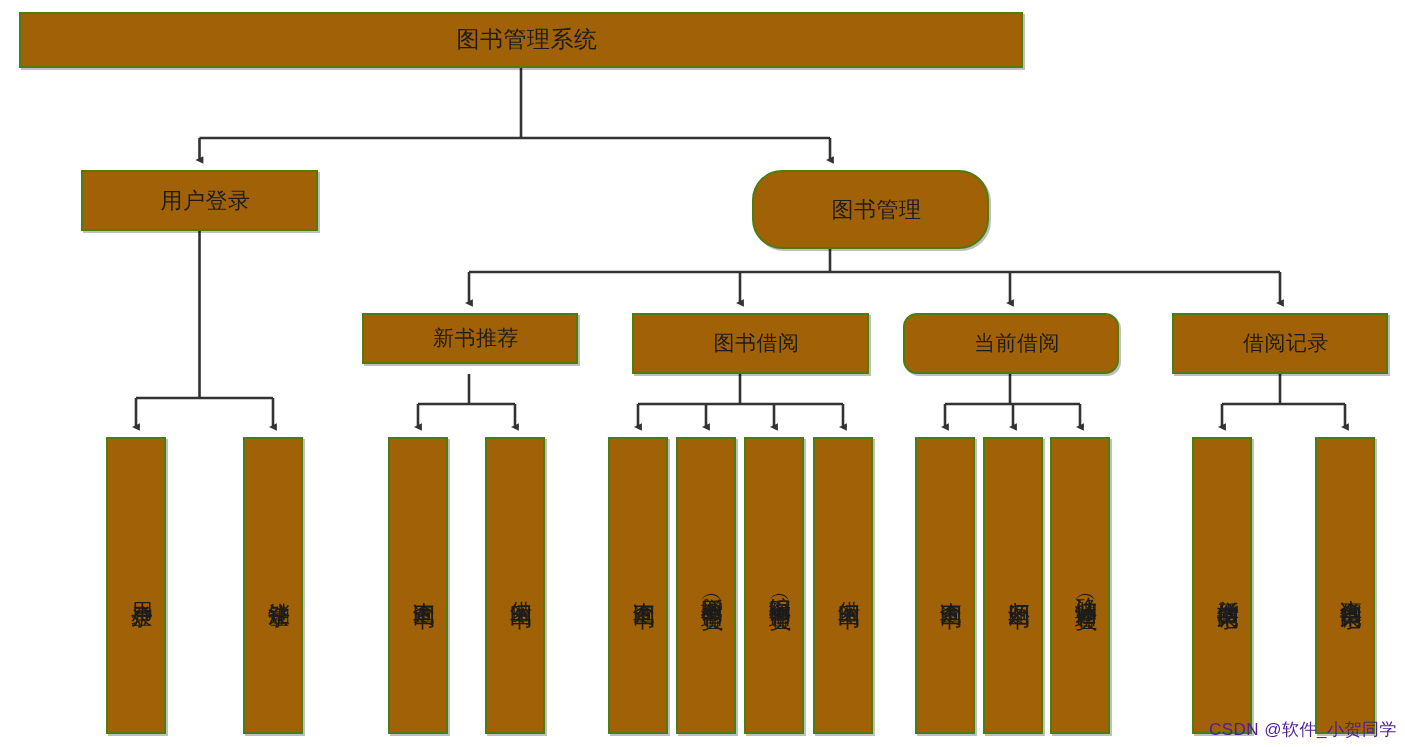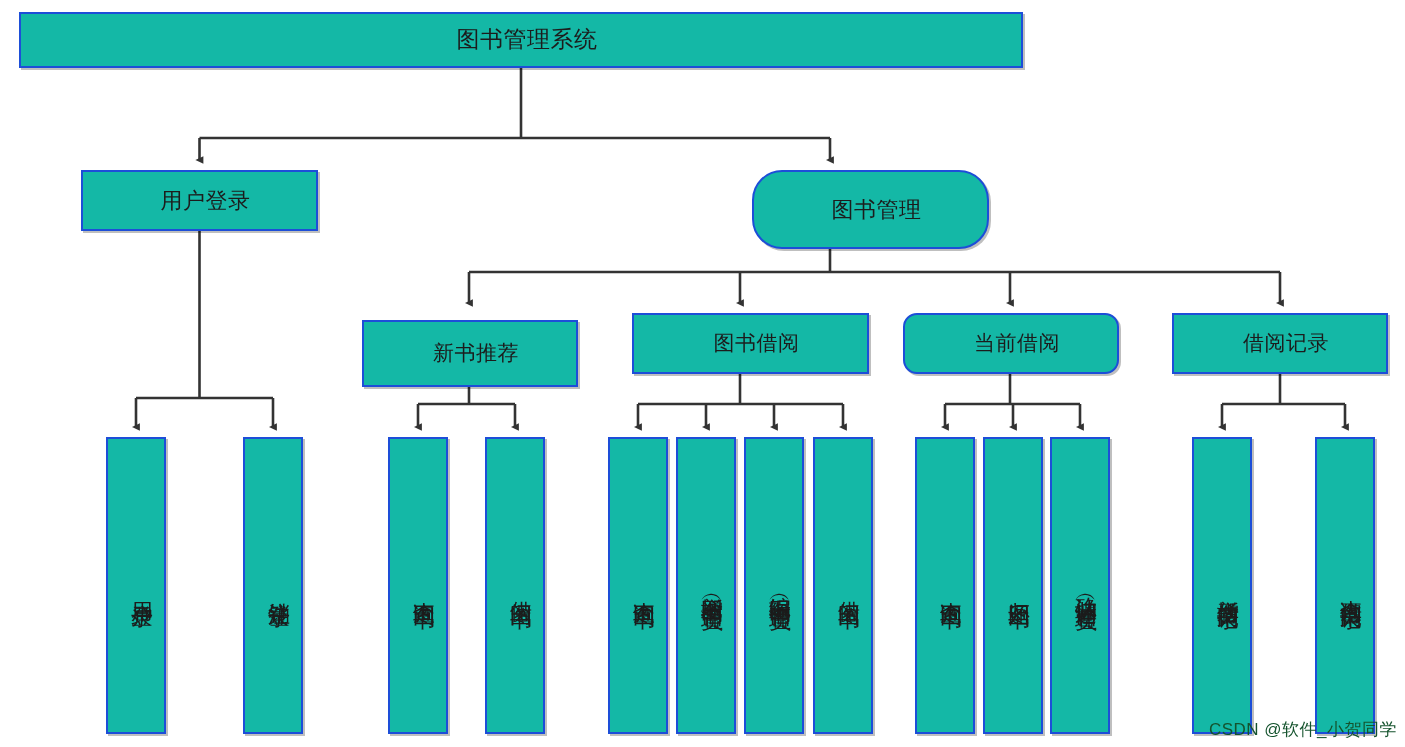--- a/index.html
+++ b/index.html
@@ -22,22 +22,22 @@
   svg#tree-svg {
     position: absolute;
     left: 0;
     top: 0;
     width: 1405px;
     height: 747px;
   }
   .node-box {
     position: absolute;
     box-sizing: border-box;
-    background: #14b8a6;
-    border: 2px solid #1d4ed8;
+    background: #a16207;
+    border: 2px solid #4d7c0f;
     box-shadow: 2px 2px 0 rgba(0,0,0,0.25);
     display: flex;
     align-items: center;
     justify-content: center;
     overflow: hidden;
     padding-left: 12px;
   }
   .node-label {
     color: #1c1c1c;
     font-size: 21px;
@@ -55,21 +55,21 @@
     padding-top: 4px;
   }
   .node-box.level0 .node-label { font-size: 23px; }
   .node-box.level1 .node-label { font-size: 22px; }
   .node-box.level2 .node-label { font-size: 21px; }
   .watermark {
     position: absolute;
     right: 8px;
     bottom: 6px;
     font-size: 17px;
-    color: #14532d;
+    color: #4c1d95;
     letter-spacing: 0.5px;
     white-space: nowrap;
     pointer-events: none;
   }
 </style>
 </head>
 <body>
 
 <div id="diagram-root">
 
@@ -142,21 +142,21 @@
     <span class="node-label">图书管理系统</span>
   </div>
 
   <div class="node-box level1" style="left: 81px; top: 170px; width: 237px; height: 61px;">
     <span class="node-label">用户登录</span>
   </div>
   <div class="node-box level1" style="left: 752px; top: 170px; width: 237px; height: 79px; border-radius: 30px;">
     <span class="node-label">图书管理</span>
   </div>
 
-  <div class="node-box level2" style="left: 362px; top: 320px; width: 216px; height: 67px;">
+  <div class="node-box level2" style="left: 362px; top: 313px; width: 216px; height: 51px;">
     <span class="node-label">新书推荐</span>
   </div>
   <div class="node-box level2" style="left: 632px; top: 313px; width: 237px; height: 61px;">
     <span class="node-label">图书借阅</span>
   </div>
   <div class="node-box level2" style="left: 903px; top: 313px; width: 216px; height: 61px; border-radius: 14px;">
     <span class="node-label">当前借阅</span>
   </div>
   <div class="node-box level2" style="left: 1172px; top: 313px; width: 216px; height: 61px;">
     <span class="node-label">借阅记录</span>

